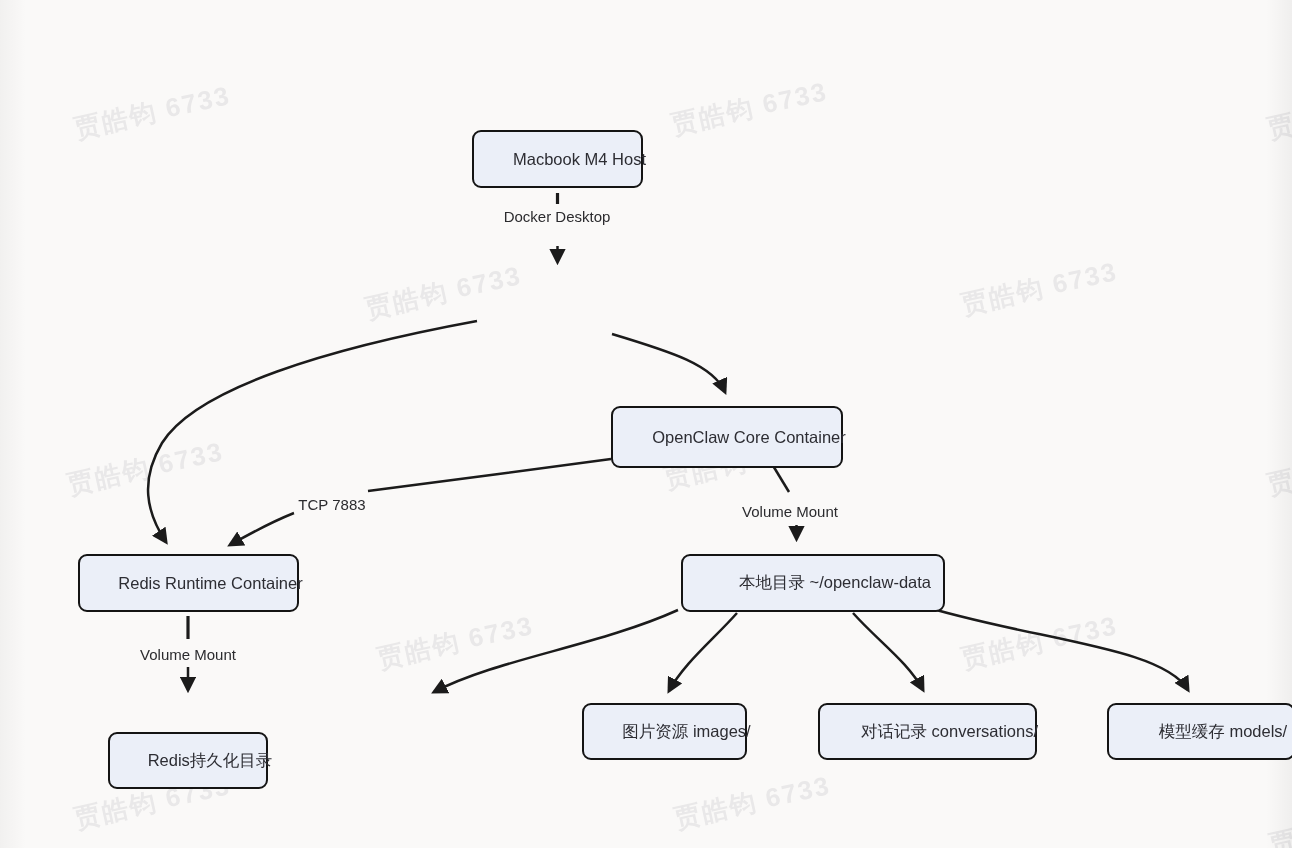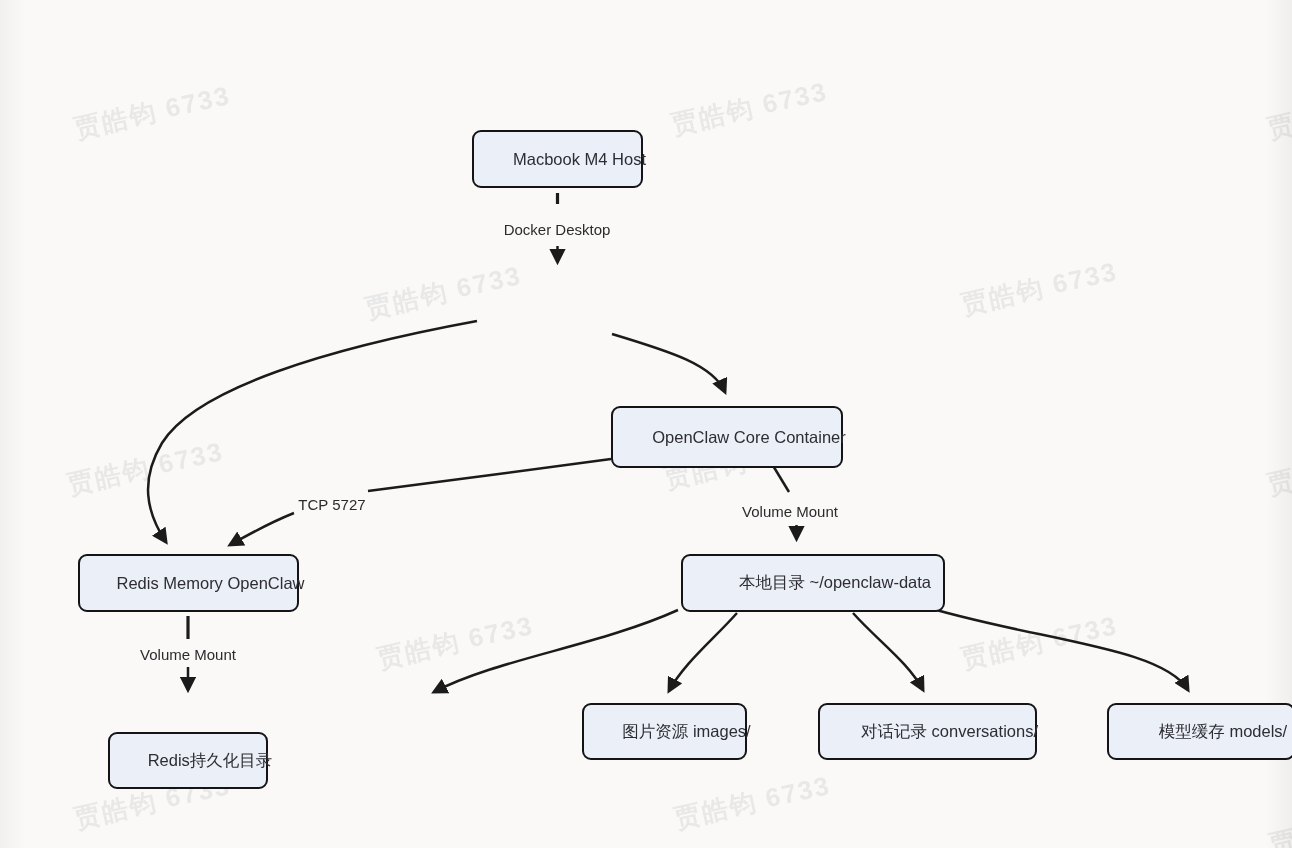--- a/index.html
+++ b/index.html
@@ -85,28 +85,28 @@
       <path d="M796.5,525 L796.5,539" marker-end="url(#ah)"></path>
       <path d="M188,616 L188,639" stroke-width="3.2"></path>
       <path d="M188,667 L188,690" marker-end="url(#ah)"></path>
       <path d="M678,610 C598,646 497,659 434,692" marker-end="url(#ah)"></path>
       <path d="M737,613 C714,639 684,663 669,691" marker-end="url(#ah)"></path>
       <path d="M853,613 C878,641 908,662 923,690" marker-end="url(#ah)"></path>
       <path d="M916,604 C1030,640 1162,646 1188,690" marker-end="url(#ah)"></path>
     </g>
   </svg>
 
-  <div class="edge-label" style="left:557px;top:229px">Docker Desktop</div>
-  <div class="edge-label" style="left:332px;top:504px">TCP 5727</div>
+  <div class="edge-label" style="left:557px;top:216px">Docker Desktop</div>
+  <div class="edge-label" style="left:332px;top:504px">TCP 7883</div>
   <div class="edge-label" style="left:790px;top:511px">Volume Mount</div>
   <div class="edge-label" style="left:188px;top:654px">Volume Mount</div>
 
   <div class="node" style="left:472px;top:130px;width:171px;height:58px">Macbook M4 Host</div>
   <div class="node" style="left:611px;top:406px;width:232px;height:62px">OpenClaw Core Container</div>
-  <div class="node" style="left:78px;top:554px;width:221px;height:58px">Redis Memory OpenClaw</div>
+  <div class="node" style="left:78px;top:554px;width:221px;height:58px">Redis Runtime Container</div>
   <div class="node" style="left:681px;top:554px;width:264px;height:58px">本地目录 ~/openclaw-data</div>
   <div class="node" style="left:108px;top:732px;width:160px;height:57px">Redis持久化目录</div>
   <div class="node" style="left:582px;top:703px;width:165px;height:57px">图片资源 images/</div>
   <div class="node" style="left:818px;top:703px;width:219px;height:57px">对话记录 conversations/</div>
   <div class="node" style="left:1107px;top:703px;width:188px;height:57px">模型缓存 models/</div>
 
   <div class="edge-shade-left"></div>
   <div class="edge-shade-right"></div>
 </div>
 

